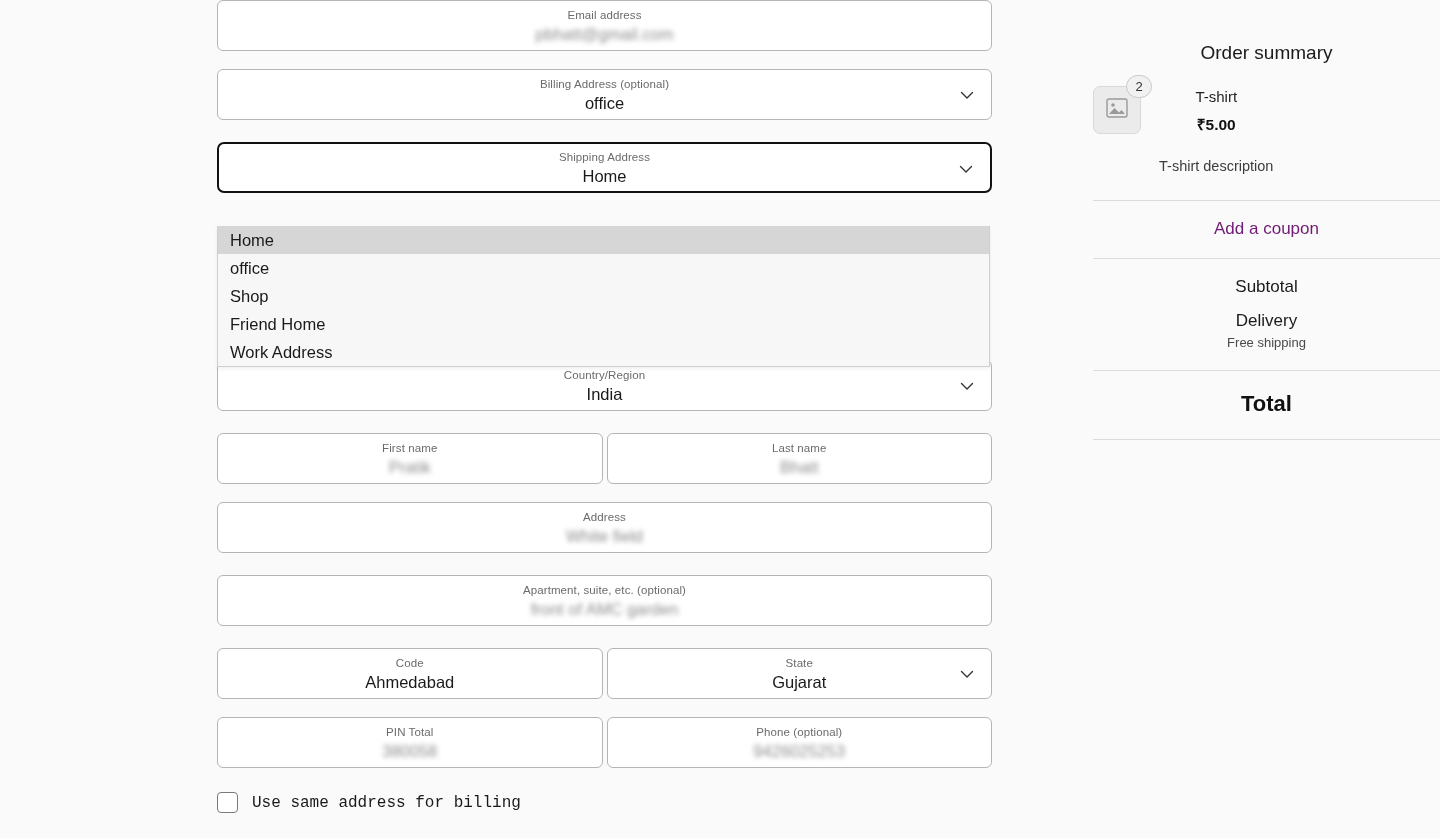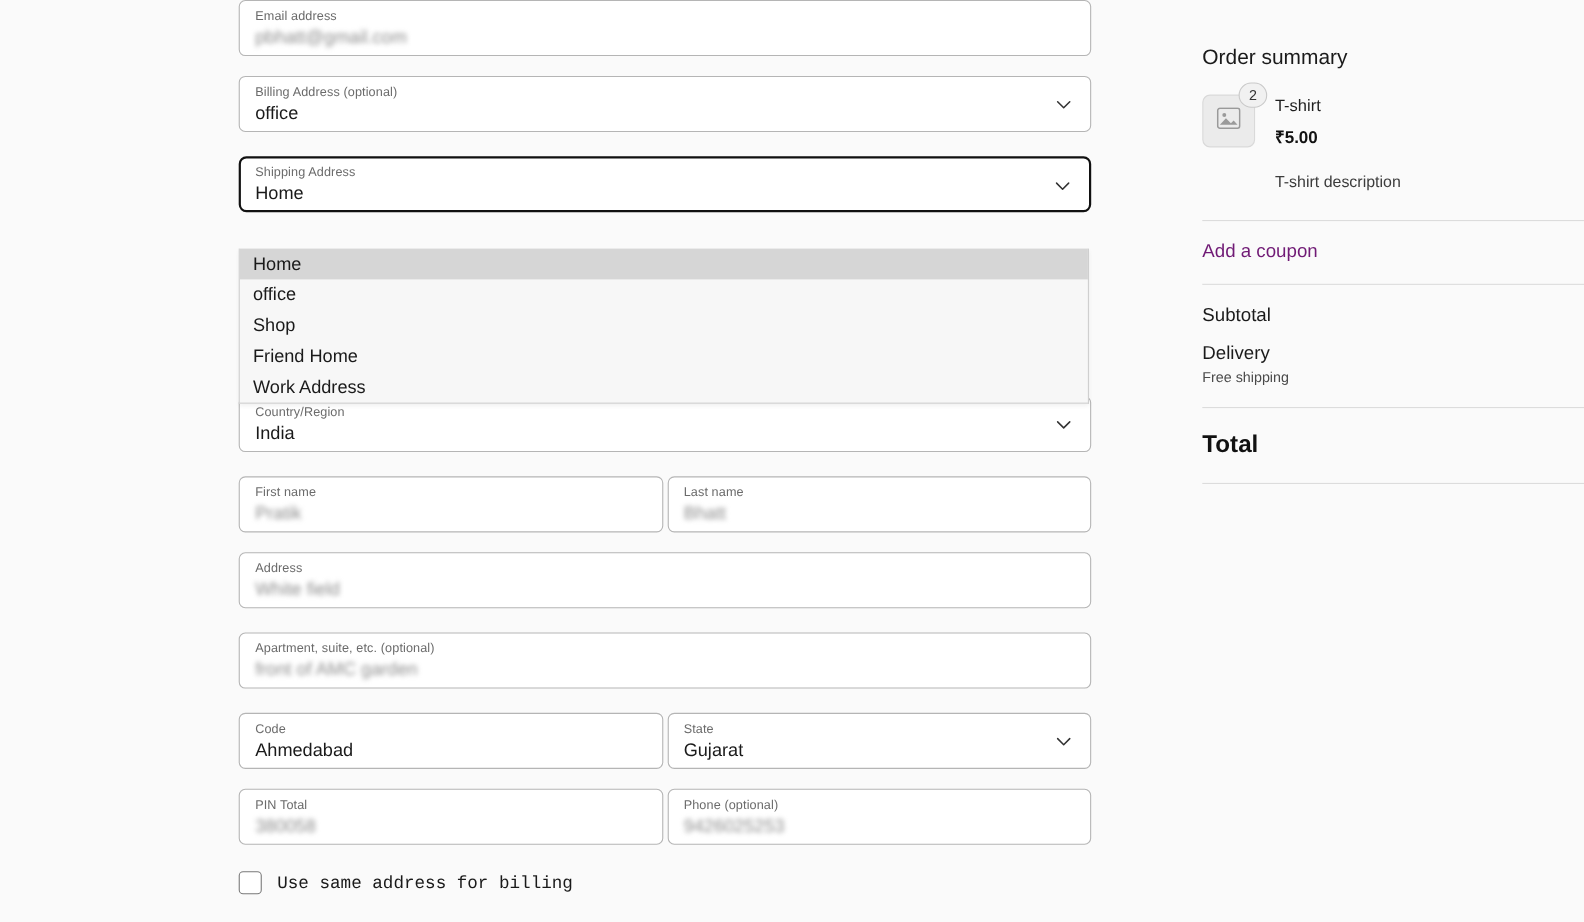--- a/index.html
+++ b/index.html
@@ -13,20 +13,21 @@
     font-family: "Liberation Sans", sans-serif;
     color: #1a1a1a;
     overflow: hidden;
     position: relative;
   }
 
   .page {
     position: relative;
     width: 1440px;
     height: 838px;
+    text-align: center;
   }
 
   
   .form-col {
     position: absolute;
     left: 217px;
     top: 0;
     width: 775px;
   }
 

